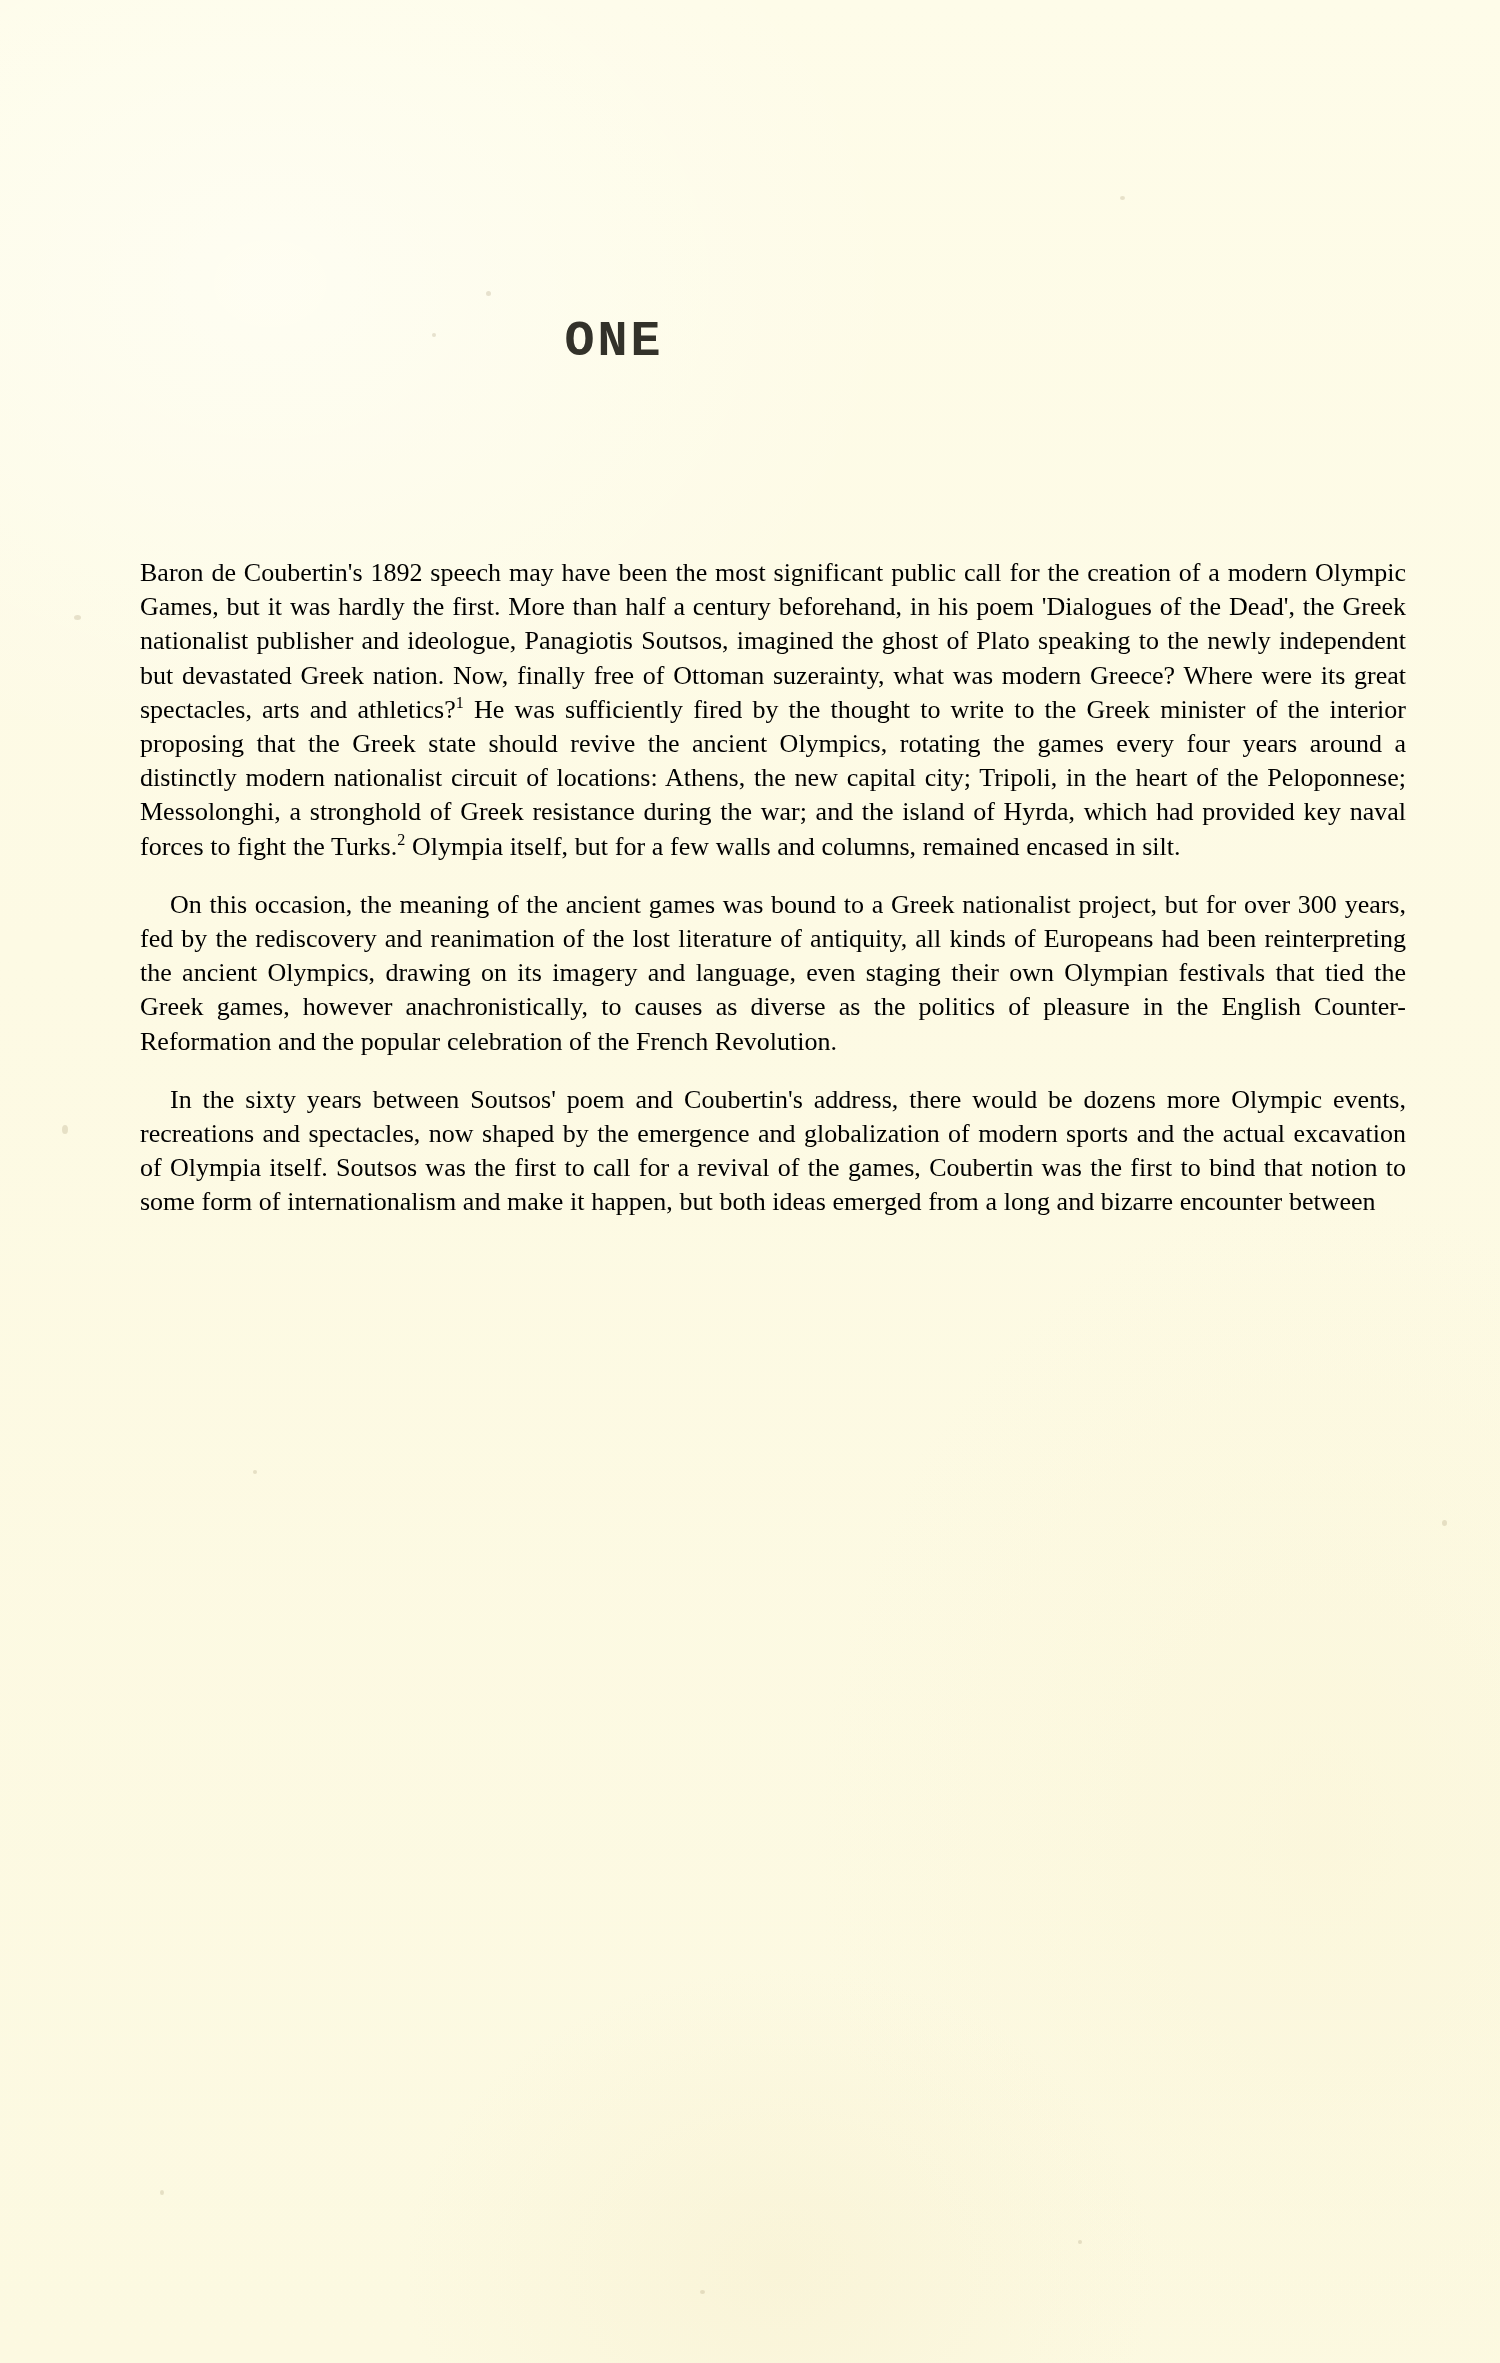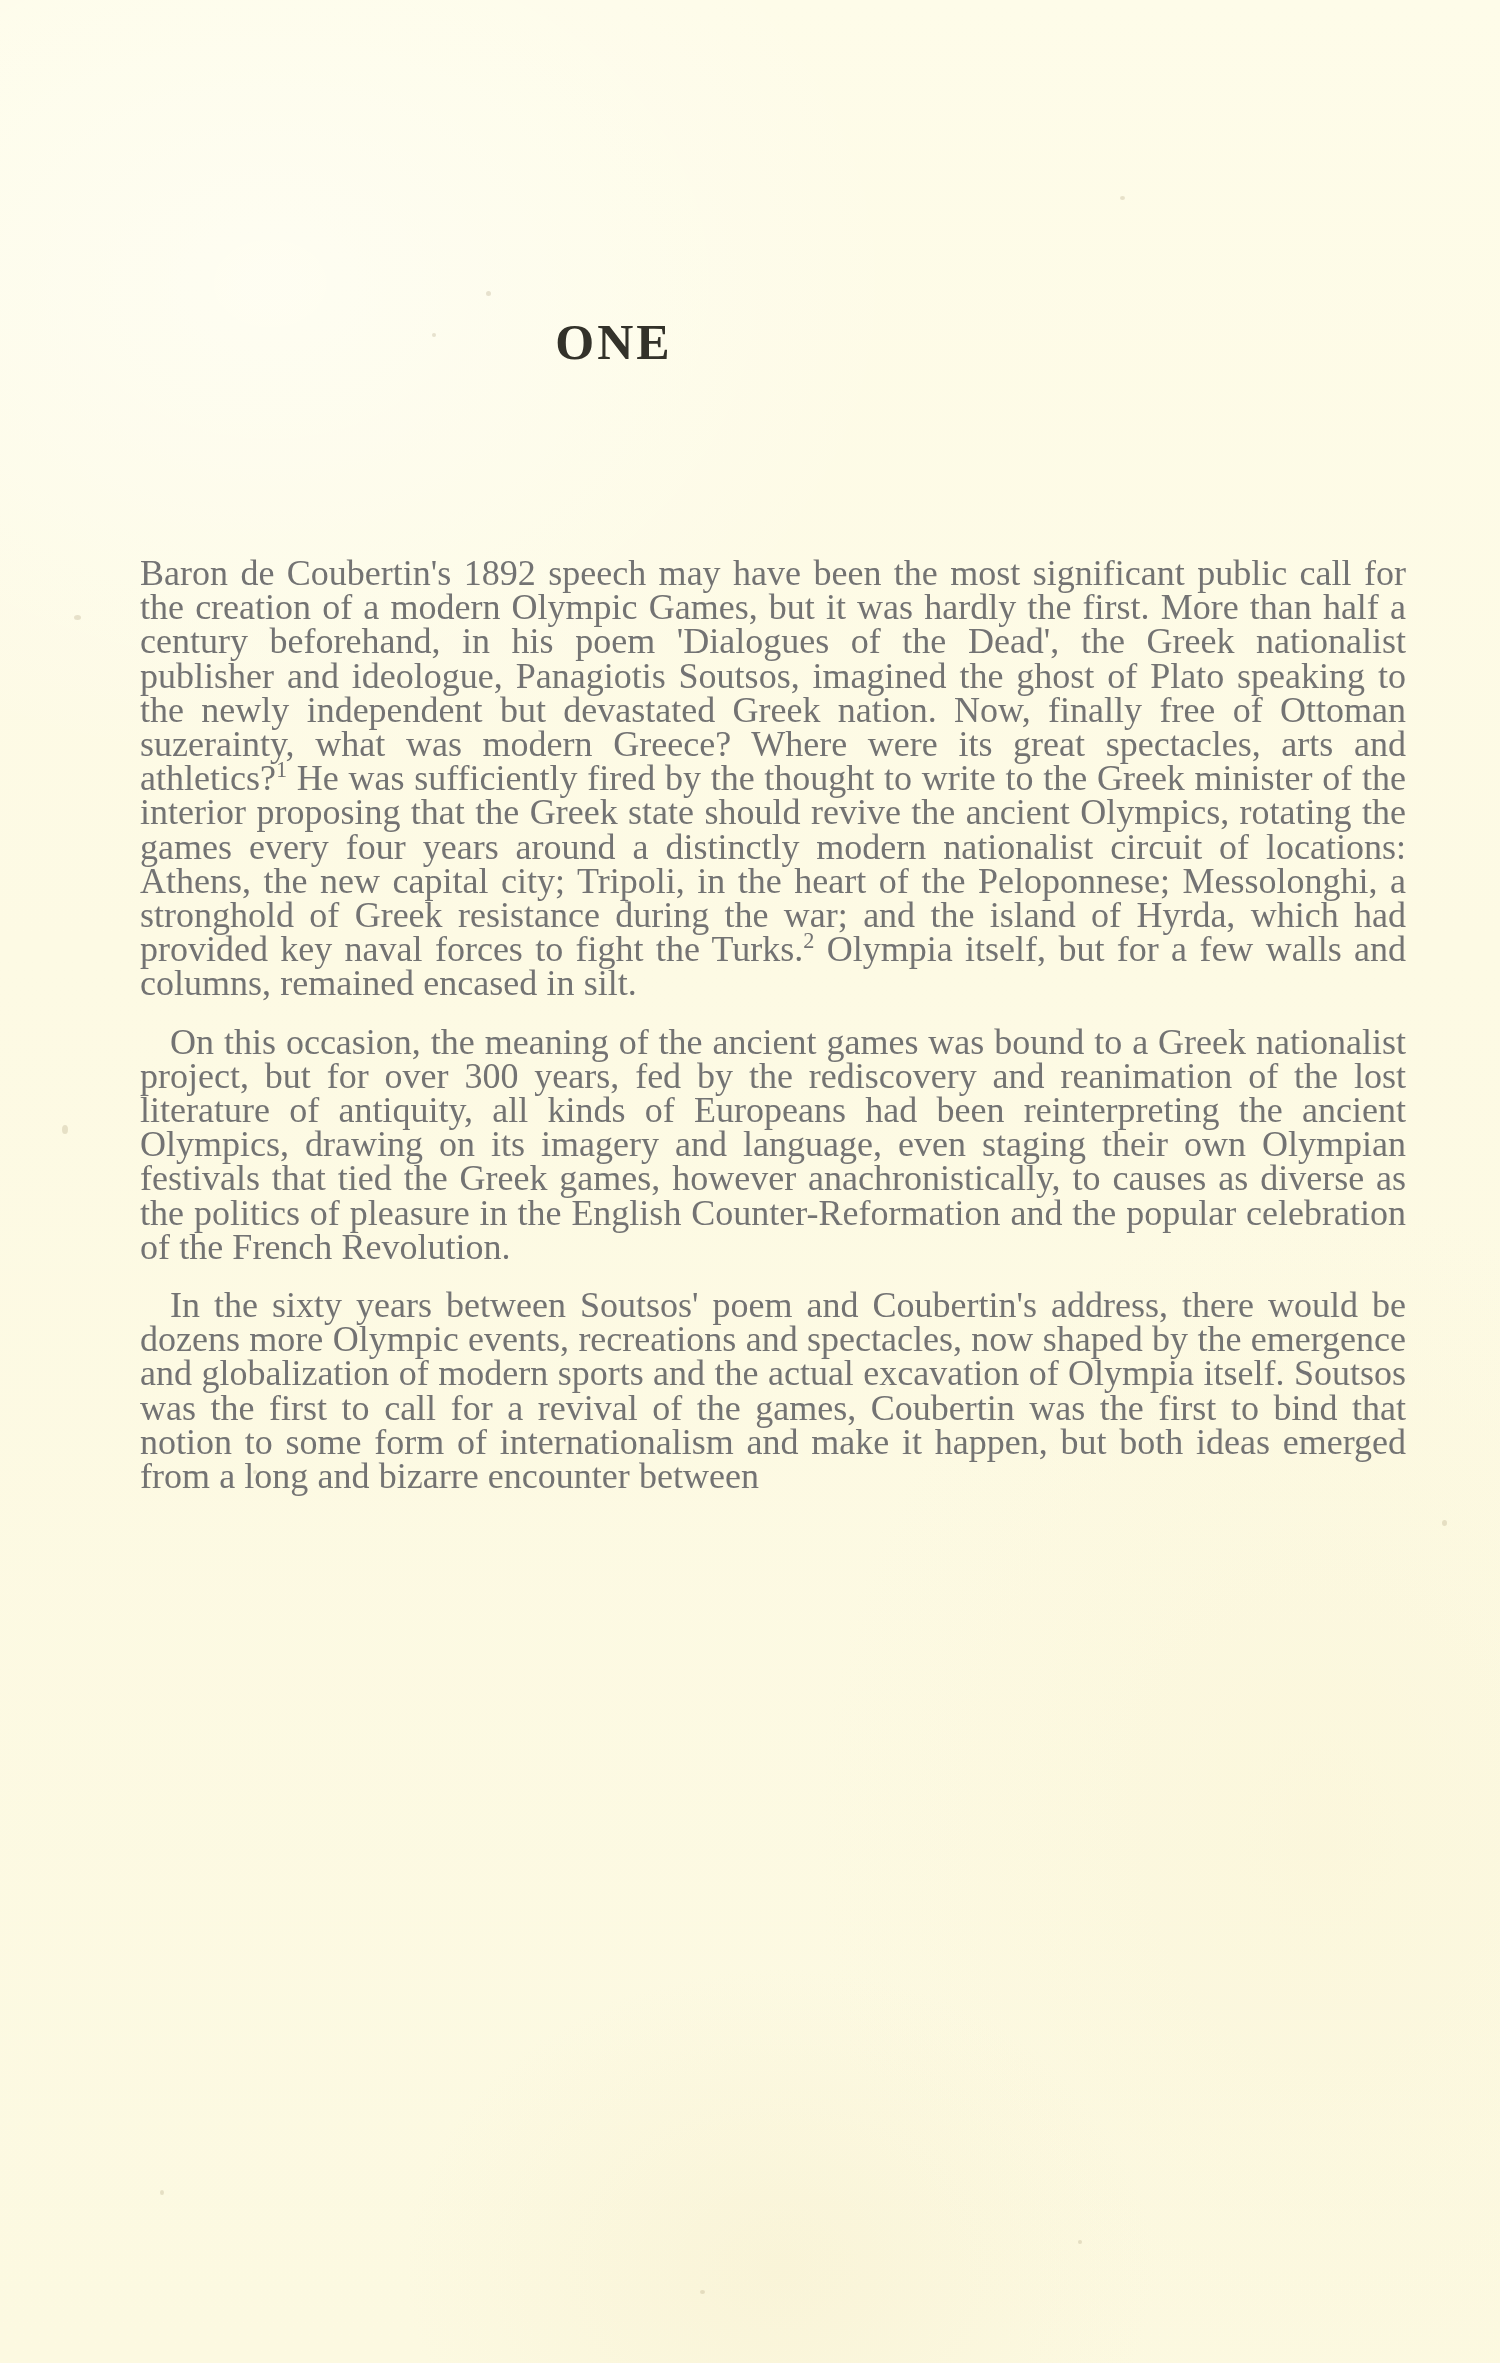--- a/index.html
+++ b/index.html
@@ -40,37 +40,37 @@
     inset: 0;
     z-index: 2;
   }
 
   .chapter-heading {
     position: absolute;
     top: 283px;
     left: 0;
     width: 1228px;
     text-align: center;
-    font-family: Liberation Serif, serif;
+    font-family: Liberation Mono, monospace;
     font-weight: 700;
     font-size: 50px;
     letter-spacing: 3px;
     color: #33322a;
     line-height: 1;
   }
 
   .body-block {
     position: absolute;
     left: 140px;
     top: 556px;
     width: 1266px;
     text-align: justify;
     text-justify: inter-word;
-    color: #737373;
-    font-size: 36px;
+    color: #000000;
+    font-size: 26px;
     line-height: 34.2px;
     word-spacing: 0.2px;
   }
 
   .body-block p {
     margin: 0;
     text-indent: 0;
   }
   .body-block p.indented {
     text-indent: 30px;

